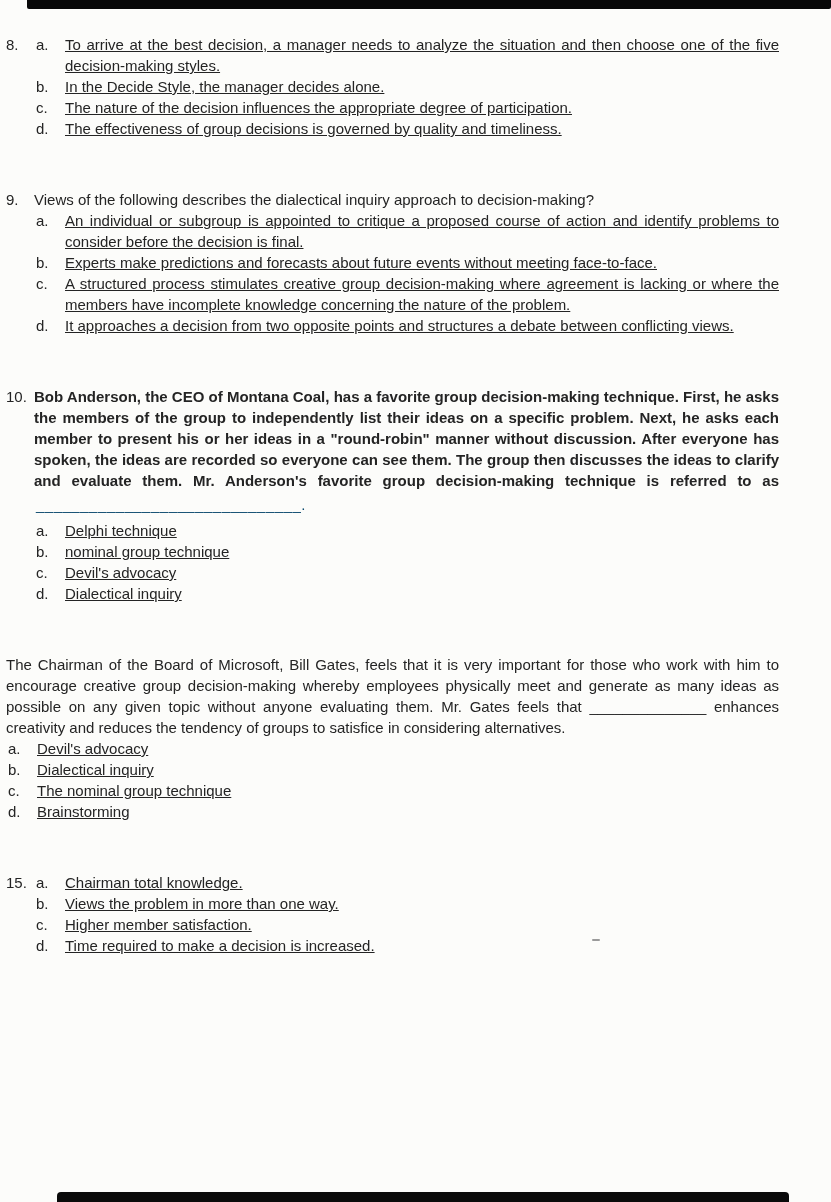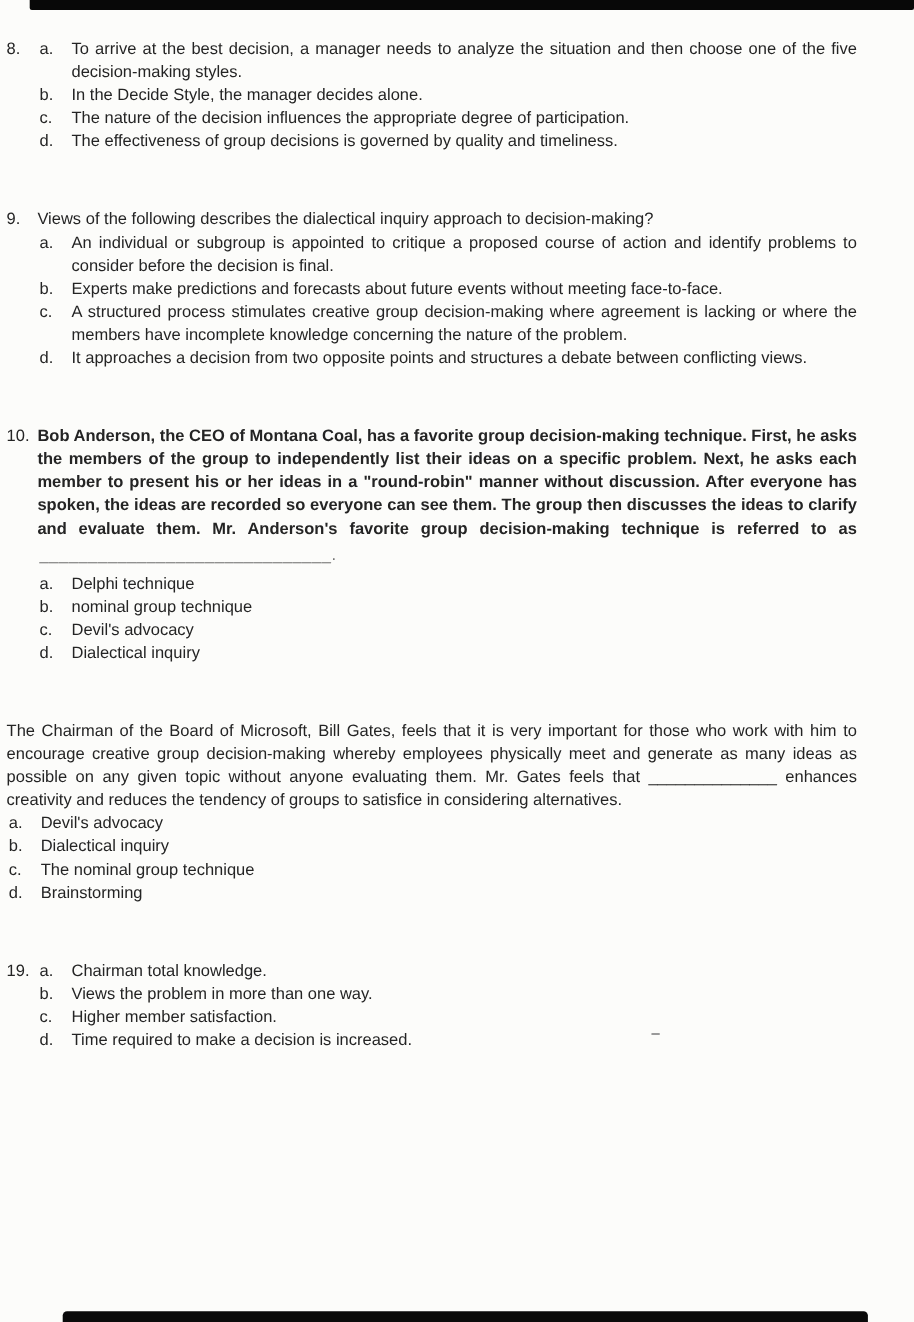--- a/index.html
+++ b/index.html
@@ -27,25 +27,25 @@
   .q-num {
     flex: 0 0 28px;
     width: 28px;
   }
   .q-body { flex: 1; min-width: 0; }
   .q-stem { text-align: justify; }
   .justify-last { text-align-last: justify; font-weight: bold; }
   .options { margin-left: 2px; }
   .option { display: flex; }
   .opt-letter { flex: 0 0 29px; }
-  .opt-text { flex: 1; text-align: justify; }
+  .opt-text { flex: 1; text-align: justify; text-decoration: underline; }
   .blank-line {
     margin: 3px 0 5px 2px;
     letter-spacing: 0.5px;
-    color: #737373;
+    color: #0c4a6e;
   }
   .bar-top {
     position: absolute;
     top: 0; left: 27px; right: 0;
     height: 9px;
     background: #080808;
     border-radius: 0 0 2px 2px;
   }
   .bar-bottom {
     position: absolute;
@@ -162,21 +162,21 @@
         </div>
         <div class="option">
           <span class="opt-letter">d.</span>
           <span class="opt-text">Brainstorming</span>
         </div>
       </div>
     </div>
   </div>
 
   <div class="question">
-    <span class="q-num">19.</span>
+    <span class="q-num">15.</span>
     <div class="q-body">
       <div class="options">
         <div class="option">
           <span class="opt-letter">a.</span>
           <span class="opt-text">Chairman total knowledge.</span>
         </div>
         <div class="option">
           <span class="opt-letter">b.</span>
           <span class="opt-text">Views the problem in more than one way.</span>
         </div>

